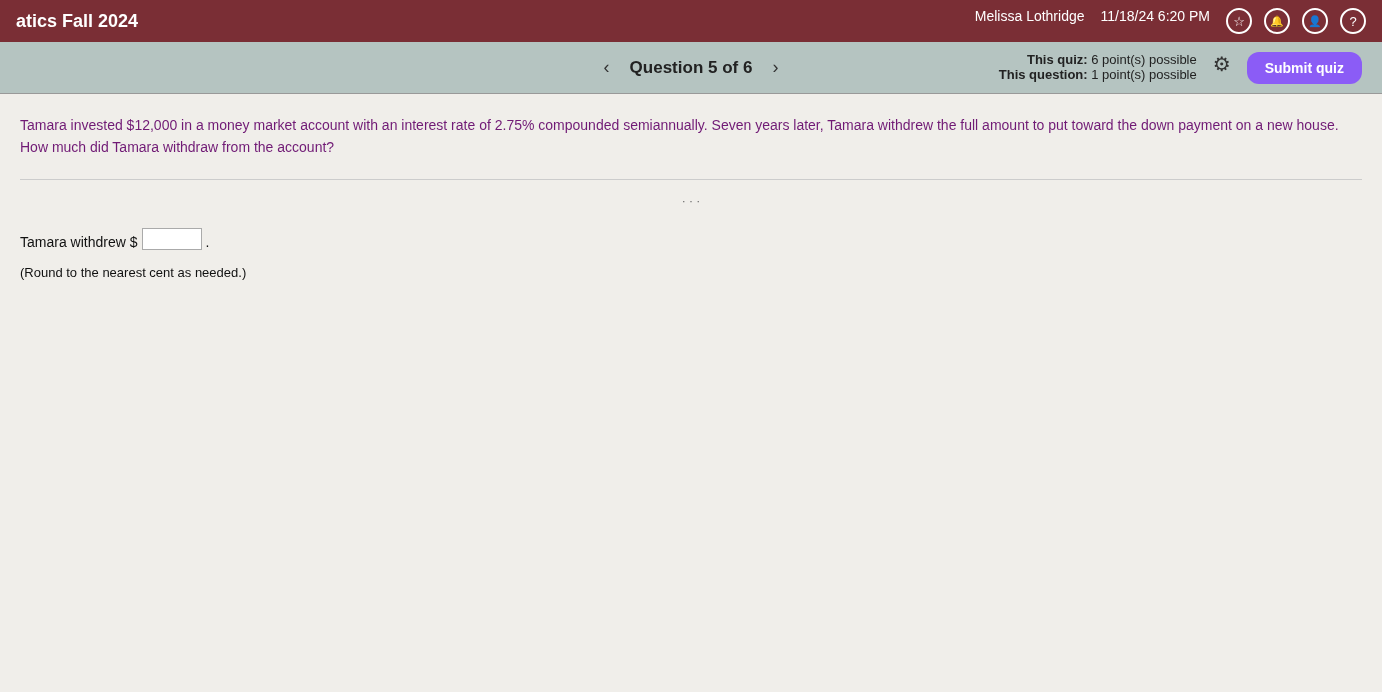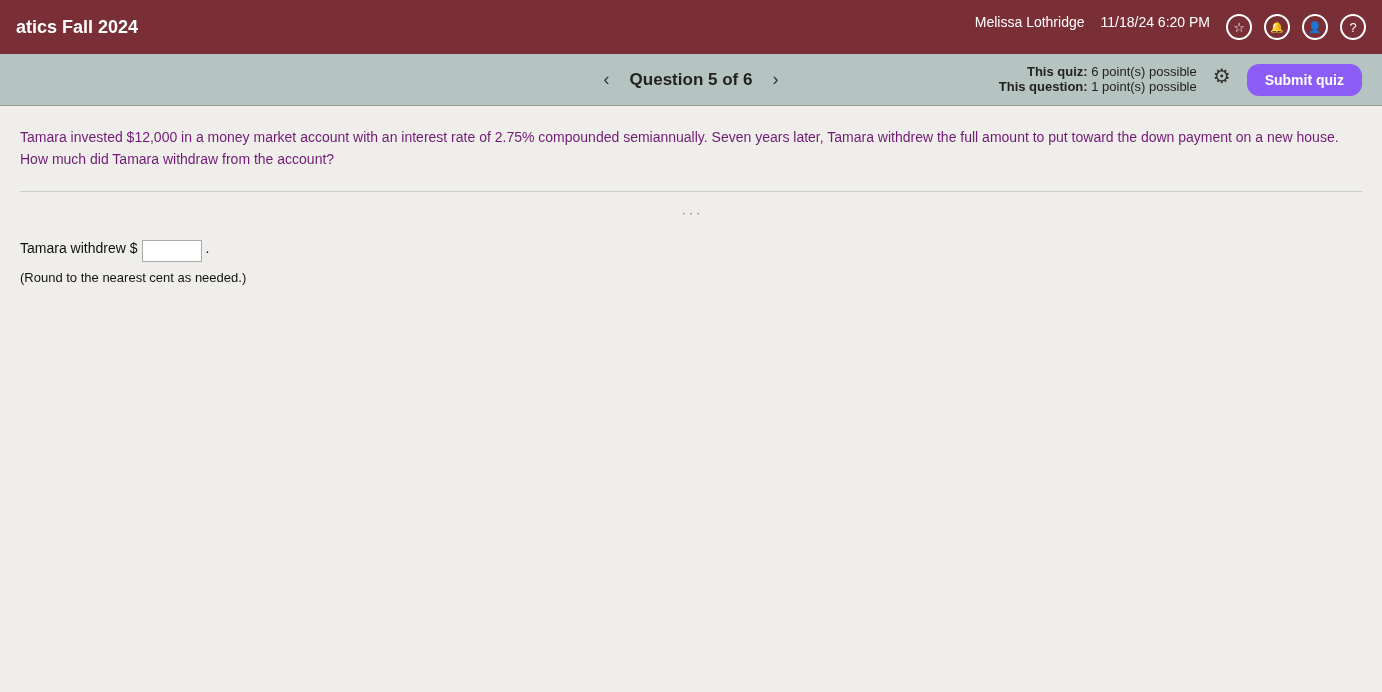--- a/index.html
+++ b/index.html
@@ -11,21 +11,21 @@
     body {
       font-family: Arial, sans-serif;
       background: #e8e8e8;
       width: 1382px;
       min-height: 692px;
       overflow-x: hidden;
     }
 
     .top-bar {
       background: #7a2e35;
-      height: 54px;
+      height: 42px;
       display: flex;
       align-items: center;
       justify-content: space-between;
       padding: 0 16px;
     }
 
     .top-bar-title {
       color: white;
       font-size: 18px;
       font-weight: bold;
@@ -154,23 +154,23 @@
     }
 
     .answer-area {
       margin-top: 20px;
       font-size: 14px;
       color: #111;
     }
 
     .answer-line {
       display: flex;
-      align-items: flex-start;
+      align-items: flex-end;
       gap: 4px;
-      margin-bottom: 8px;
+      margin-bottom: 15px;
     }
 
     .answer-input {
       border: 1px solid #aaa;
       background: white;
       width: 60px;
       height: 22px;
       font-size: 13px;
       padding: 0 3px;
     }

